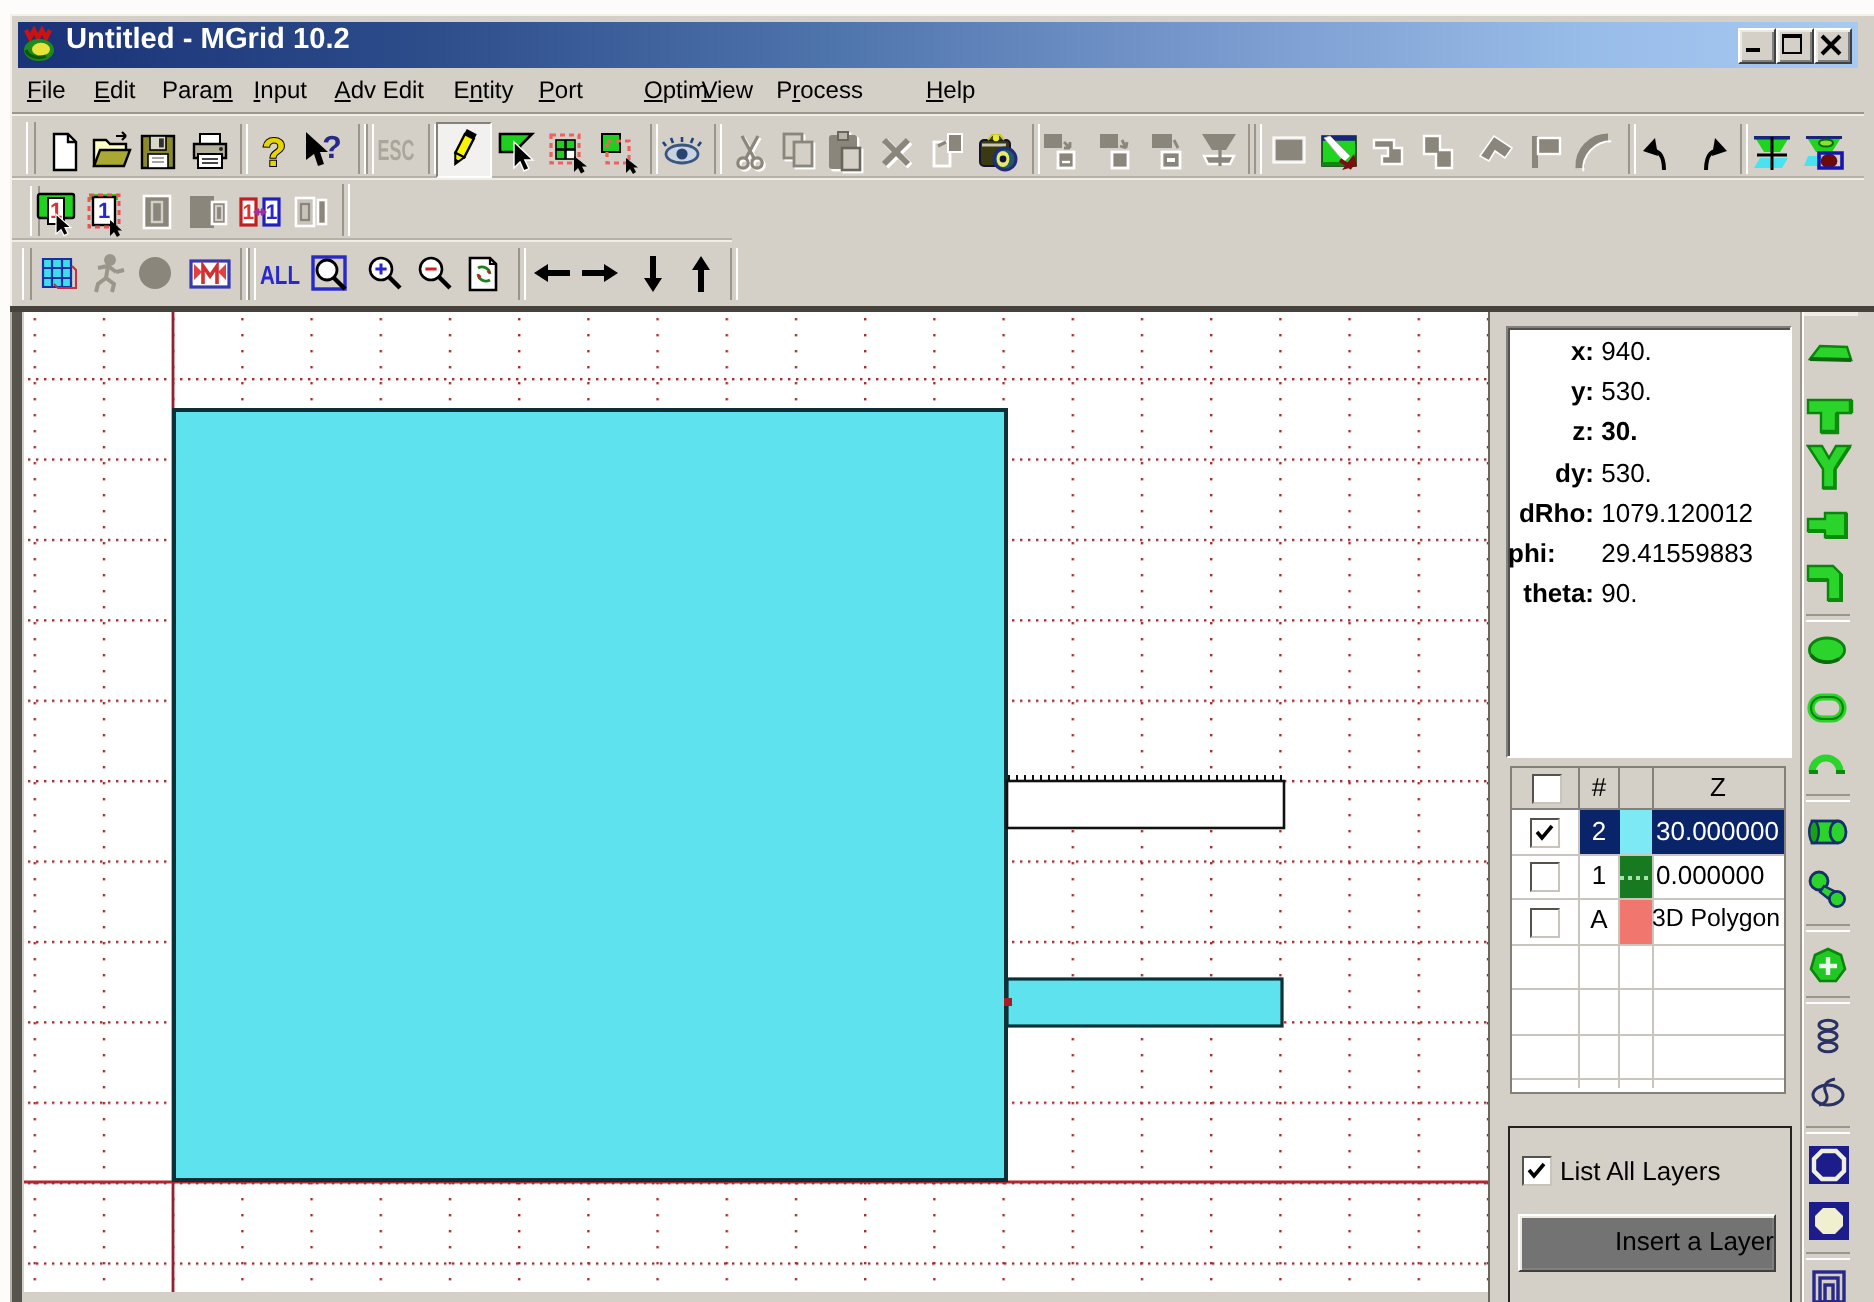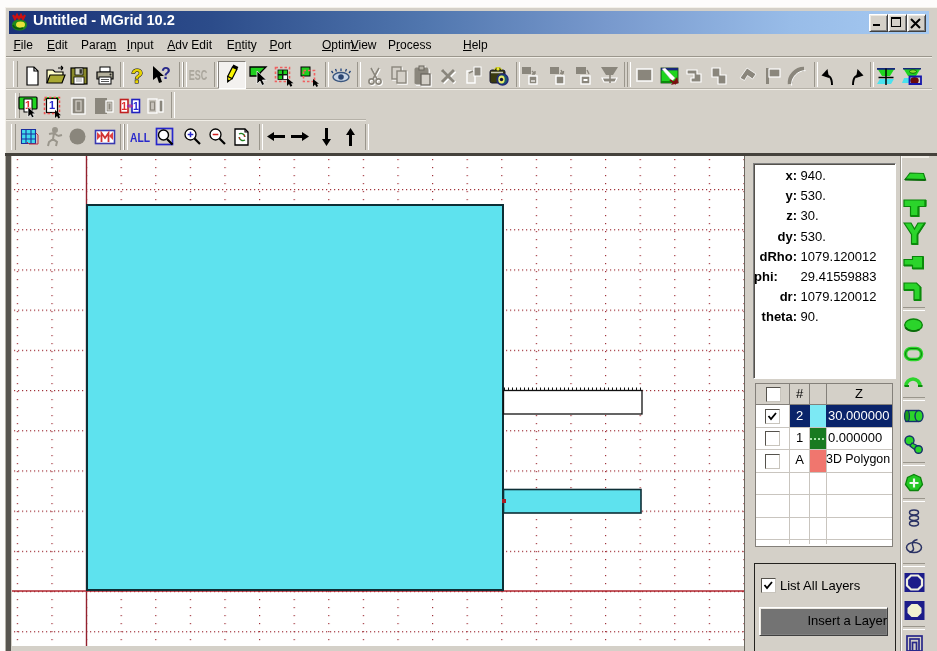--- a/index.html
+++ b/index.html
@@ -541,25 +541,24 @@
 <rect x="490" y="343" width="4" height="4" fill="#a81c24"></rect>
 </svg>
 </div>
 
 <div class="abs" id="rpanel" style="left:744px;top:156px;width:158px;height:495px;background:#d4d0c8;border-left:1px solid #6b675f;"></div>
 
 <div class="abs" style="left:753px;top:163px;width:141px;height:214px;background:#fff;border:1px solid;border-color:#808080 #fff #fff #808080;box-shadow:inset 1px 1px 0 #55524c;font-size:13px;color:#000;">
 <div style="padding-top:4px;">
 <div style="height:20.2px;"><b style="display:inline-block;width:43px;text-align:right;">x:</b> 940.</div>
 <div style="height:20.2px;"><b style="display:inline-block;width:43px;text-align:right;">y:</b> 530.</div>
-<div style="height:20.2px;"><b style="display:inline-block;width:43px;text-align:right;">z:</b> 30.</div>
+<div style="height:20.2px;font-weight:bold;"><b style="display:inline-block;width:43px;text-align:right;">z:</b> 30.</div>
 <div style="height:20.2px;"><b style="display:inline-block;width:43px;text-align:right;">dy:</b> 530.</div>
 <div style="height:20.2px;"><b style="display:inline-block;width:43px;text-align:right;">dRho:</b> 1079.120012</div>
 <div style="height:20.2px;"><b style="display:inline-block;width:43px;text-align:left;">phi:</b> 29.41559883</div>
-<div style="height:20.2px;"><b style="display:inline-block;width:43px;text-align:right;">dr:</b> 1079.120012</div>
 <div style="height:20.2px;"><b style="display:inline-block;width:43px;text-align:right;">theta:</b> 90.</div>
 </div>
 </div>
 
 <div class="abs" style="left:755px;top:383px;width:136px;height:162px;background:#fff;border:1px solid #84807a;font-size:13px;white-space:nowrap;overflow:hidden;">
 
 <div class="abs" style="left:33px;top:0;width:1px;height:160px;background:#c9c5bf;"></div>
 <div class="abs" style="left:53px;top:0;width:1px;height:160px;background:#c9c5bf;"></div>
 <div class="abs" style="left:70px;top:0;width:1px;height:160px;background:#c9c5bf;"></div>
 

